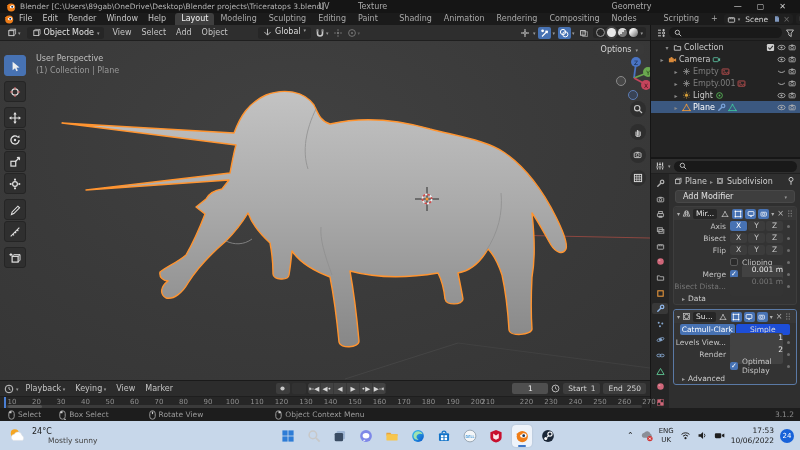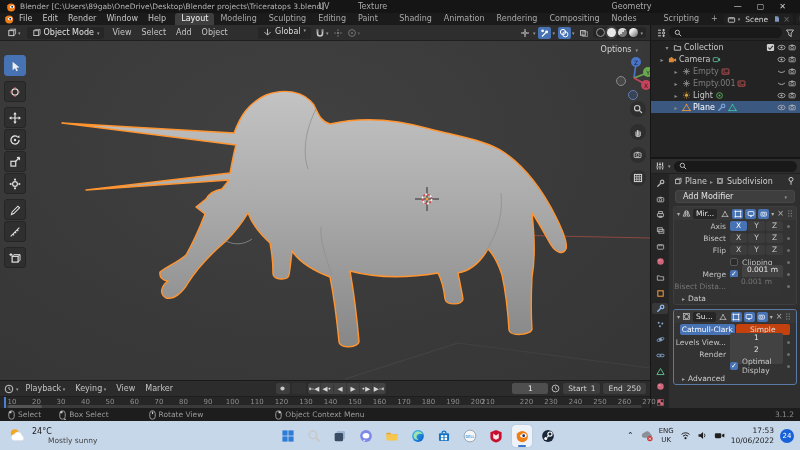--- a/index.html
+++ b/index.html
@@ -116,32 +116,32 @@
   .prow { display:flex; align-items:center; height:12px; padding:0 6px 0 0; gap:4px; }
   .prow .plabel { width:52px; text-align:right; font-size:7.5px; color:#c3c3c3; flex:0 0 auto; }
   .prow.dim .plabel { color:#757575; }
   .prow .dot { width:3px; height:3px; border-radius:50%; background:#6f6f6f; flex:0 0 auto; }
   .seg3 { flex:1; display:flex; gap:1px; }
   .seg3 .seg { flex:1; height:10px; background:#3c3c3c; border-radius:2px; text-align:center;
                line-height:10px; font-size:7.5px; color:#cdcdcd; }
   .seg3 .seg.on { background:#4772b3; color:#fff; }
   .field { flex:1; height:10px; background:#282828; border-radius:2px; display:flex; align-items:center;
            padding:0 3px; gap:2px; }
-  .valpill { flex:1; height:19px; background:#424242; border-radius:2px; text-align:center;
+  .valpill { flex:1; height:19px; background:#424242; border-radius:2px; text-align:right;
              line-height:10px; font-size:7.5px; color:#e8e8e8; }
   .valpill.dim { background:#343434; color:#767676; }
   .chk { width:8px; height:8px; border-radius:2px; background:#4772b3; color:#fff; font-size:7px;
          line-height:8px; text-align:center; flex:0 0 auto; }
   .chk.off { background:#2b2b2b; border:1px solid #5a5a5a; }
   .disclosure { display:flex; align-items:center; gap:3px; height:12px; padding:0 8px;
                 font-size:7.5px; color:#cfcfcf; }
   .disclosure .caret { font-size:6px; color:#9a9a9a; }
   .seg2 { display:flex; gap:1px; margin:1px 6px; height:11px; }
   .seg2 .seg { flex:1; border-radius:2px; text-align:center; line-height:11px; font-size:7.5px;
-               background:#c2410c; color:#dedede; }
+               background:#1d4ed8; color:#dedede; }
   .seg2 .seg.on { background:#4772b3; color:#fff; }
 
   
   #timeline { position:absolute; left:0; top:380px; width:650px; height:28px; background:#2c2c2c;
               border-top:1px solid #1a1a1a; }
   #tl-header { height:15px; display:flex; align-items:center; padding:0 4px; gap:2px; }
   #tl-menus { display:flex; }
   #tl-menus .menu-item { font-size:8px; padding:0 5px; }
   #tl-play { margin-left:96px; display:flex; align-items:center; gap:2px; }
   .tl-btn { width:14px; height:11px; background:#3d3d3d; border-radius:2px; display:flex;
@@ -432,20 +432,24 @@
 
       <g>
         <line x1="427" y1="146" x2="427" y2="170" stroke="#2c2c2c" stroke-width="1"></line>
         <line x1="415" y1="158" x2="439" y2="158" stroke="#2c2c2c" stroke-width="1"></line>
         <circle cx="427" cy="158" r="4.6" fill="none" stroke="#f0f0f0" stroke-width="1.6" stroke-dasharray="2.4 2.4"></circle>
         <circle cx="427" cy="158" r="4.6" fill="none" stroke="#d84a4a" stroke-width="1.6" stroke-dasharray="2.4 2.4" stroke-dashoffset="2.4"></circle>
         <circle cx="427" cy="158" r="1.5" fill="#ff9430"></circle>
       </g>
     </svg>
 
+    <div id="vp-overlay">
+      <div class="l1">User Perspective</div>
+      <div class="l2">(1) Collection | Plane</div>
+    </div>
 
     <div id="options-btn">
       <span>Options</span>
       <span class="car">▾</span>
     </div>
 
     <div id="vp-toolbar">
         <div class="tool-btn active">
           <span class="ic">
             <svg viewBox="0 0 10 10" width="100%" height="100%">

